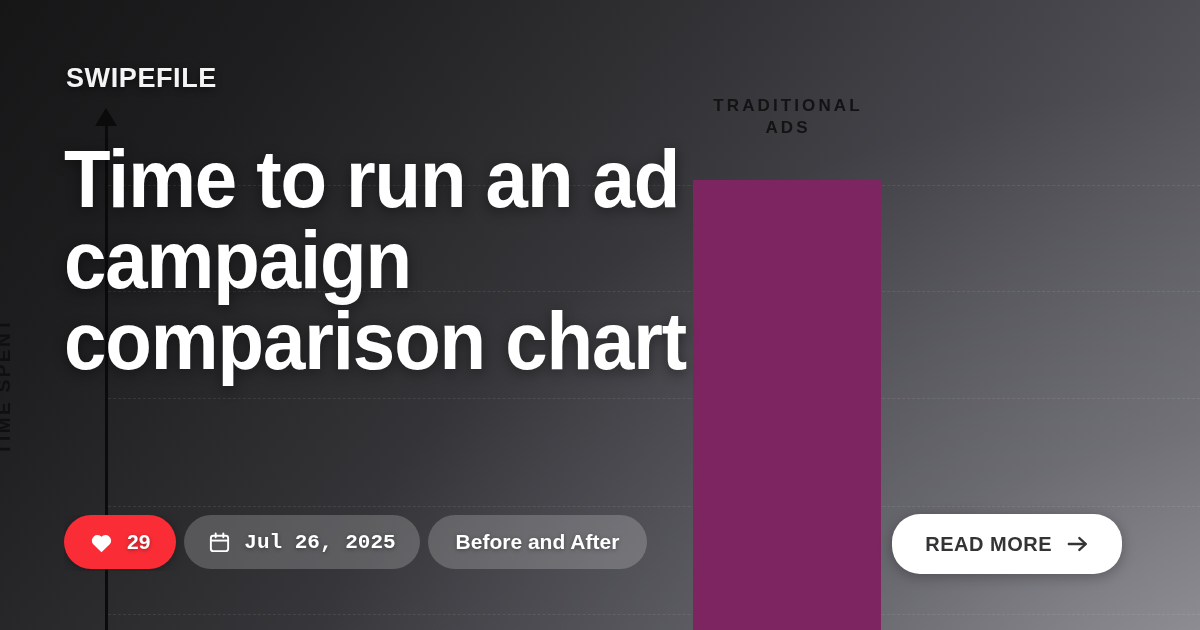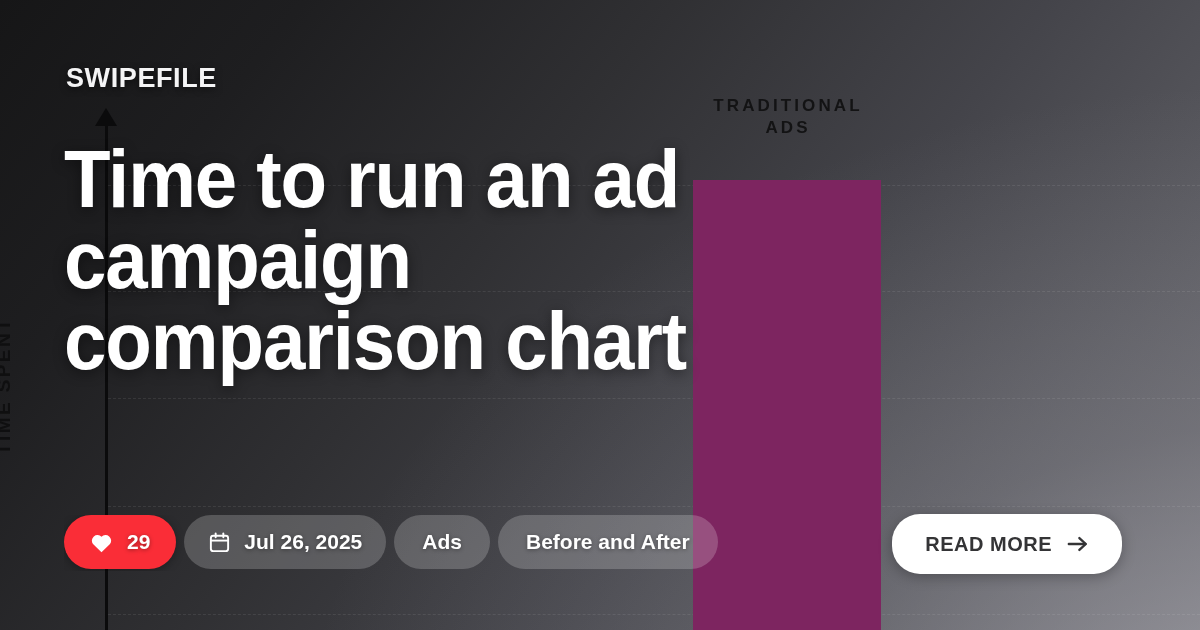--- a/index.html
+++ b/index.html
@@ -138,21 +138,21 @@
     box-shadow:0 2px 10px rgba(0,0,0,.3);
   }
   .pill-likes .heart{
     width:23px; height:21px;
     display:block;
   }
 
   .pill-tag{
     background:rgba(255,255,255,.20);
   }
-  .pill-date{ padding:4px 24px; gap:13px; }
+  .pill-date{ padding:4px 24px; gap:13px;font-family:Liberation Mono, monospace; }
   .cal-icon{ width:23px; height:23px; display:block; }
 
   .read-more{
     position:absolute;
     right:78px; top:514px;
     height:60px;
     display:flex;
     align-items:center;
     gap:15px;
     padding:0 33px;
@@ -212,23 +212,20 @@
           <svg class="cal-icon" viewBox="0 0 24 24" aria-hidden="true">
             <rect x="3" y="5" width="18" height="16" rx="2.5" fill="none" stroke="#ffffff" stroke-width="2"></rect>
             <line x1="3" y1="10" x2="21" y2="10" stroke="#ffffff" stroke-width="2"></line>
             <line x1="8" y1="2.5" x2="8" y2="6.5" stroke="#ffffff" stroke-width="2" stroke-linecap="round"></line>
             <line x1="16" y1="2.5" x2="16" y2="6.5" stroke="#ffffff" stroke-width="2" stroke-linecap="round"></line>
           </svg>
         </span>
         <span>Jul 26, 2025</span>
       </div>
 
-      <div class="pill pill-tag">
-        <span>Ads</span>
-      </div>
 
 
       <div class="pill pill-tag">
         <span>Before and After</span>
       </div>
 
     </div>
 
     <div class="read-more">
       <span>READ MORE</span>

